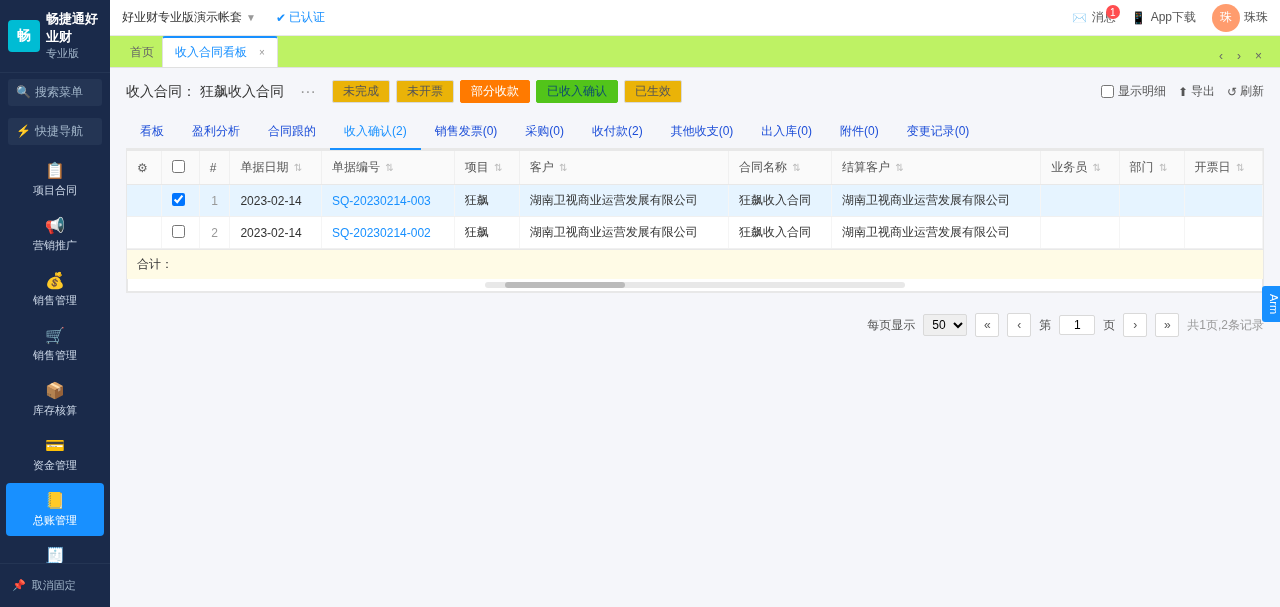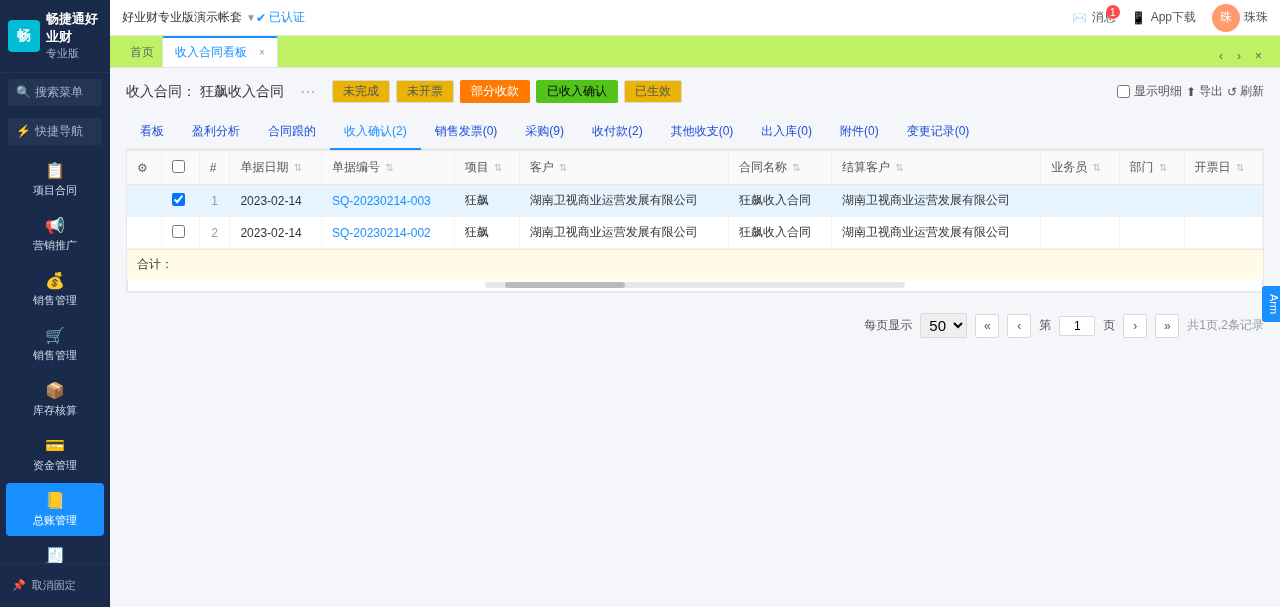--- a/index.html
+++ b/index.html
@@ -24,21 +24,21 @@
     .sidebar-bottom-item { display: flex; align-items: center; gap: 6px; padding: 6px 4px; cursor: pointer; color: #a0b4c8; font-size: 11px; }
     .sidebar-scroll { overflow-y: auto; flex: 1; }
     .sidebar-scroll::-webkit-scrollbar { width: 3px; }
     .sidebar-scroll::-webkit-scrollbar-thumb { background: #3a4f6a; }
 
     
     .main { flex: 1; display: flex; flex-direction: column; overflow: hidden; }
 
     
     .topbar { background: #fff; border-bottom: 1px solid #e8e8e8; padding: 0 12px; height: 36px; display: flex; align-items: center; justify-content: space-between; flex-shrink: 0; }
-    .topbar-left { display: flex; align-items: center; gap: 0; justify-content: space-between; }
+    .topbar-left { display: flex; align-items: center; gap: 20px; justify-content: space-between; }
     .company-select { display: flex; align-items: center; gap: 4px; font-size: 12px; color: #333; background: none; border: none; cursor: pointer; }
     .company-select .arrow { font-size: 10px; color: #999; }
     .certified-badge { display: flex; align-items: center; gap: 3px; color: #1890ff; font-size: 12px; }
     .topbar-right { display: flex; align-items: center; gap: 16px; }
     .topbar-action { display: flex; align-items: center; gap: 4px; font-size: 12px; color: #555; cursor: pointer; position: relative; }
     .notification-dot { position: absolute; top: -4px; right: -4px; background: #ff4d4f; color: white; border-radius: 50%; width: 14px; height: 14px; font-size: 10px; display: flex; align-items: center; justify-content: center; }
     .user-avatar { width: 28px; height: 28px; border-radius: 50%; background: #ff9c6e; display: flex; align-items: center; justify-content: center; color: white; font-size: 12px; }
 
     
     .tabbar { background: #bef264; border-bottom: 1px solid #e0e0e0; padding: 0 12px; height: 32px; display: flex; align-items: flex-end; flex-shrink: 0; }
@@ -52,23 +52,23 @@
     
     .content { flex: 1; overflow-y: auto; background: #f5f6fa; padding: 0; }
     .page-content { padding: 12px 16px; }
 
     
     .page-header { display: flex; align-items: center; gap: 12px; margin-bottom: 12px; }
     .page-title { font-size: 14px; color: #333; font-weight: 500; }
     .status-buttons { display: flex; gap: 6px; }
     .status-btn { padding: 2px 10px; border-radius: 2px; font-size: 12px; border: 1px solid #d9d9d9; background: #eab308; cursor: pointer; color: #555; }
     .status-btn.active { background: #ff7a00; border-color: #ff7a00; color: white; }
-    .status-btn.confirmed { background: #52c41a; border-color: #52c41a; color: #000000; }
+    .status-btn.confirmed { background: #52c41a; border-color: #52c41a; color: #0c4a6e; }
     .more-btn { background: none; border: none; color: #999; cursor: pointer; font-size: 16px; padding: 0 4px; }
-    .right-actions { margin-left: auto; display: flex; gap: 4px; align-items: center; }
+    .right-actions { margin-left: auto; display: flex; gap: 12px; align-items: center; }
     .right-action-btn { display: flex; align-items: center; gap: 3px; background: none; border: none; color: #555; cursor: pointer; font-size: 12px; }
     .checkbox-label { display: flex; align-items: center; gap: 4px; font-size: 12px; color: #555; }
 
     
     .sub-tabs { display: flex; border-bottom: 2px solid #e8e8e8; margin-bottom: 0; }
     .sub-tab { padding: 8px 14px; font-size: 12px; cursor: pointer; color: #1d4ed8; border-bottom: 2px solid transparent; margin-bottom: -2px; }
     .sub-tab.active { color: #1890ff; border-bottom-color: #1890ff; font-weight: 500; }
 
     
     .table-wrapper { background: #fff; border: 1px solid #e8e8e8; margin-top: 0; overflow-x: auto; }
@@ -86,21 +86,21 @@
     .table-footer { background: #fffbe6; border-top: 1px solid #e8e8e8; padding: 6px 10px; display: flex; align-items: center; font-size: 12px; color: #666; }
     .sum-label { font-weight: 500; color: #333; }
 
     
     .scroll-area { background: #fff; border: 1px solid #e8e8e8; border-top: none; padding: 3px 0; display: flex; align-items: center; justify-content: center; }
     .scroll-track { width: 420px; height: 6px; background: #e8e8e8; border-radius: 3px; position: relative; }
     .scroll-thumb { width: 120px; height: 6px; background: #bbb; border-radius: 3px; position: absolute; left: 20px; }
 
     
     .pagination { display: flex; align-items: center; justify-content: flex-end; padding: 8px 16px; gap: 8px; font-size: 12px; color: #555; flex-shrink: 0; }
-    .pagination select { border: 1px solid #d9d9d9; border-radius: 2px; padding: 2px 4px; font-size: 15px; }
+    .pagination select { border: 1px solid #d9d9d9; border-radius: 2px; padding: 2px 4px; font-size: 12px; }
     .page-btn { width: 24px; height: 24px; border: 1px solid #d9d9d9; background: #fff; cursor: pointer; border-radius: 2px; display: flex; align-items: center; justify-content: center; font-size: 12px; color: #555; }
     .page-input { width: 36px; border: 1px solid #d9d9d9; border-radius: 2px; text-align: center; padding: 2px 4px; font-size: 12px; }
     .total-info { color: #999; }
 
     
     .right-float { position: fixed; right: 0; top: 50%; transform: translateY(-50%); background: #1890ff; color: white; width: 18px; padding: 8px 0; display: flex; flex-direction: column; align-items: center; cursor: pointer; border-radius: 3px 0 0 3px; font-size: 11px; writing-mode: vertical-rl; gap: 2px; }
   </style>
 </head>
 <body>
 
@@ -249,21 +249,21 @@
           </button>
         </div>
       </div>
 
       <div class="sub-tabs">
         <div class="sub-tab">看板</div>
         <div class="sub-tab">盈利分析</div>
         <div class="sub-tab">合同跟的</div>
         <div class="sub-tab active">收入确认(2)</div>
         <div class="sub-tab">销售发票(0)</div>
-        <div class="sub-tab">采购(9)</div>
+        <div class="sub-tab">采购(0)</div>
         <div class="sub-tab">收付款(2)</div>
         <div class="sub-tab">其他收支(0)</div>
         <div class="sub-tab">出入库(0)</div>
         <div class="sub-tab">附件(0)</div>
         <div class="sub-tab">变更记录(0)</div>
       </div>
 
       <div class="table-wrapper">
         <table>
           <thead>

